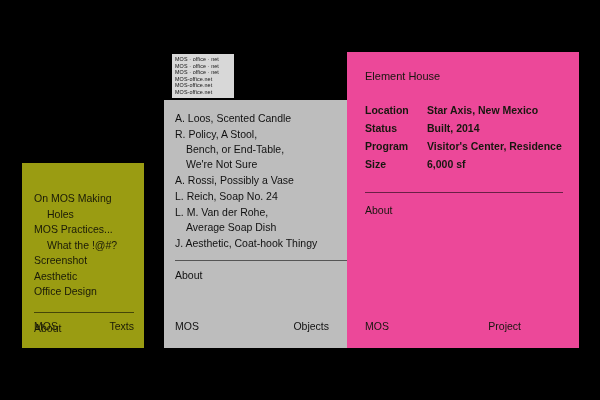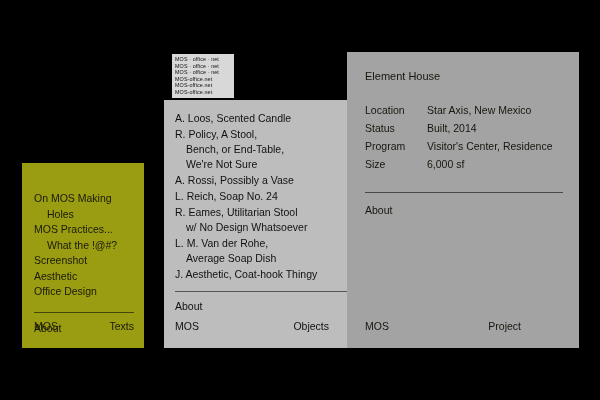--- a/index.html
+++ b/index.html
@@ -112,33 +112,34 @@
     letter-spacing: 0.1px;
   }
   #title-stack div { white-space: nowrap; }
 
   
   #panel-project {
     left: 347px;
     top: 52px;
     width: 232px;
     height: 296px;
-    background: #a3a3a3;
+    background: #ec4899;
     color: #17170f;
     padding: 16px 16px 0 18px;
     font-size: 10.5px;
     line-height: 16px;
   }
   #panel-project .ph {
     font-size: 11px;
     margin-bottom: 18px;
   }
   #panel-project table {
     border-collapse: collapse;
     font-size: 10.5px;
+    font-weight: bold;
   }
   #panel-project td {
     padding: 0 0 2px 0;
     vertical-align: top;
     white-space: nowrap;
   }
   #panel-project td.k { width: 62px; }
   #panel-project .rule { margin: 18px 0 9px 0; }
   #panel-project .footer {
     position: absolute;
@@ -191,24 +192,20 @@
       <span class="cont">Bench, or End-Table,</span>
       <span class="cont">We're Not Sure</span>
     </li>
     <li>
       <span>A. Rossi, Possibly a Vase</span>
     </li>
     <li>
       <span>L. Reich, Soap No. 24</span>
     </li>
     <li>
-      <span>R. Eames, Utilitarian Stool</span>
-      <span class="cont">w/ No Design Whatsoever</span>
-    </li>
-    <li>
       <span>L. M. Van der Rohe,</span>
       <span class="cont">Average Soap Dish</span>
     </li>
     <li>
       <span>J. Aesthetic, Coat-hook Thingy</span>
     </li>
   </ul>
   <hr class="rule">
   <div class="about">About</div>
   <div class="footer">

